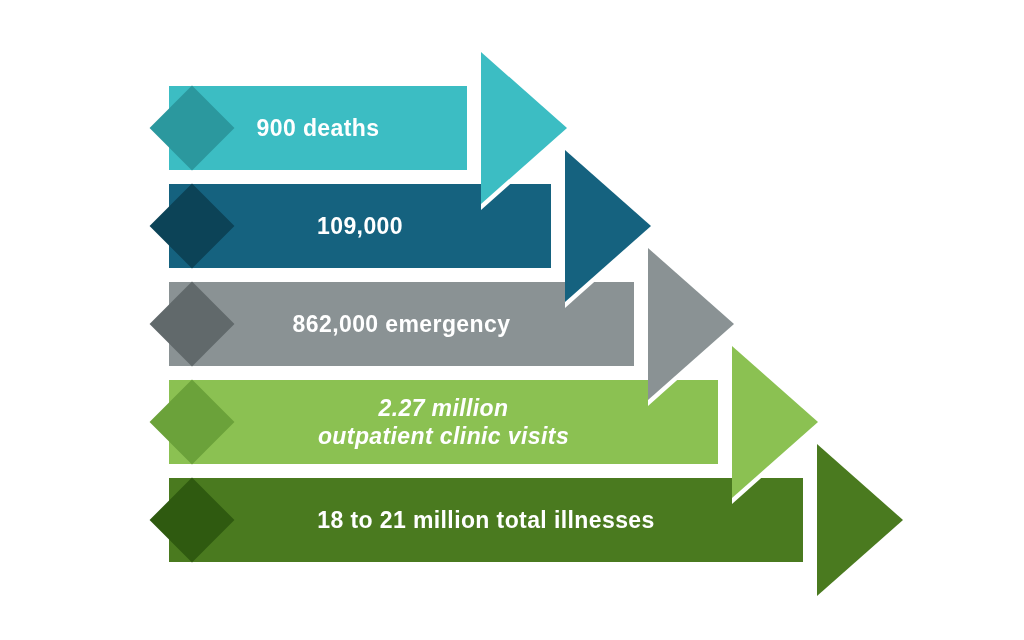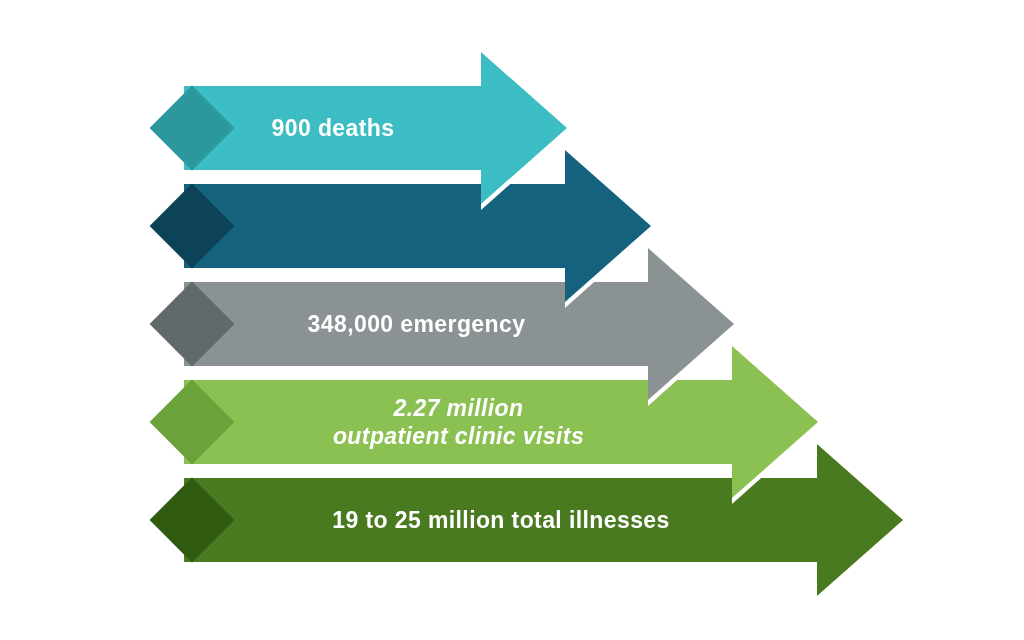--- a/index.html
+++ b/index.html
@@ -13,21 +13,21 @@
     font-family: "Liberation Sans", sans-serif;
   }
   .arrow { position: absolute; left: 150px; height: 84px; }
   .a1 { top: 86px;  z-index: 5; }
   .a2 { top: 184px; z-index: 4; }
   .a3 { top: 282px; z-index: 3; }
   .a4 { top: 380px; z-index: 2; }
   .a5 { top: 478px; z-index: 1; }
 
   .body {
-    position: absolute; left: 34px; top: 0; height: 84px;
+    position: absolute; left: 19px; top: 0; height: 84px;
     display: flex; align-items: center; justify-content: center;
   }
   .a1 .body { width: 298px; }
   .a2 .body { width: 382px; }
   .a3 .body { width: 465px; }
   .a4 .body { width: 549px; }
   .a5 .body { width: 634px; }
 
   .head-outline {
     position: absolute; top: -40px; width: 92px; height: 164px;
@@ -80,32 +80,33 @@
     </div>
     <div class="diamond" style="background-color: rgb(43, 152, 158);"></div>
   </div>
 
   <div class="arrow a2">
     <div class="head-outline">
       <div class="head" style="background-color: rgb(21, 98, 127);"></div>
     </div>
     <div class="body" style="background-color: rgb(21, 98, 127);">
       <div class="label">
+        <span>109,000</span>
       </div>
     </div>
     <div class="diamond" style="background-color: rgb(12, 67, 87);"></div>
   </div>
 
   <div class="arrow a3">
     <div class="head-outline">
       <div class="head" style="background-color: rgb(138, 146, 148);"></div>
     </div>
     <div class="body" style="background-color: rgb(138, 146, 148);">
       <div class="label">
-        <span>348,000 emergency</span>
+        <span>862,000 emergency</span>
       </div>
     </div>
     <div class="diamond" style="background-color: rgb(97, 105, 107);"></div>
   </div>
 
   <div class="arrow a4">
     <div class="head-outline">
       <div class="head" style="background-color: rgb(139, 193, 82);"></div>
     </div>
     <div class="body" style="background-color: rgb(139, 193, 82); font-style: italic;">
@@ -116,20 +117,20 @@
     </div>
     <div class="diamond" style="background-color: rgb(107, 162, 58);"></div>
   </div>
 
   <div class="arrow a5">
     <div class="head-outline">
       <div class="head" style="background-color: rgb(74, 122, 31);"></div>
     </div>
     <div class="body" style="background-color: rgb(74, 122, 31);">
       <div class="label">
-        <span>19 to 25 million total illnesses</span>
+        <span>18 to 21 million total illnesses</span>
 
       </div>
     </div>
     <div class="diamond" style="background-color: rgb(47, 90, 16);"></div>
   </div>
 
 </div>
 
 </body></html>

